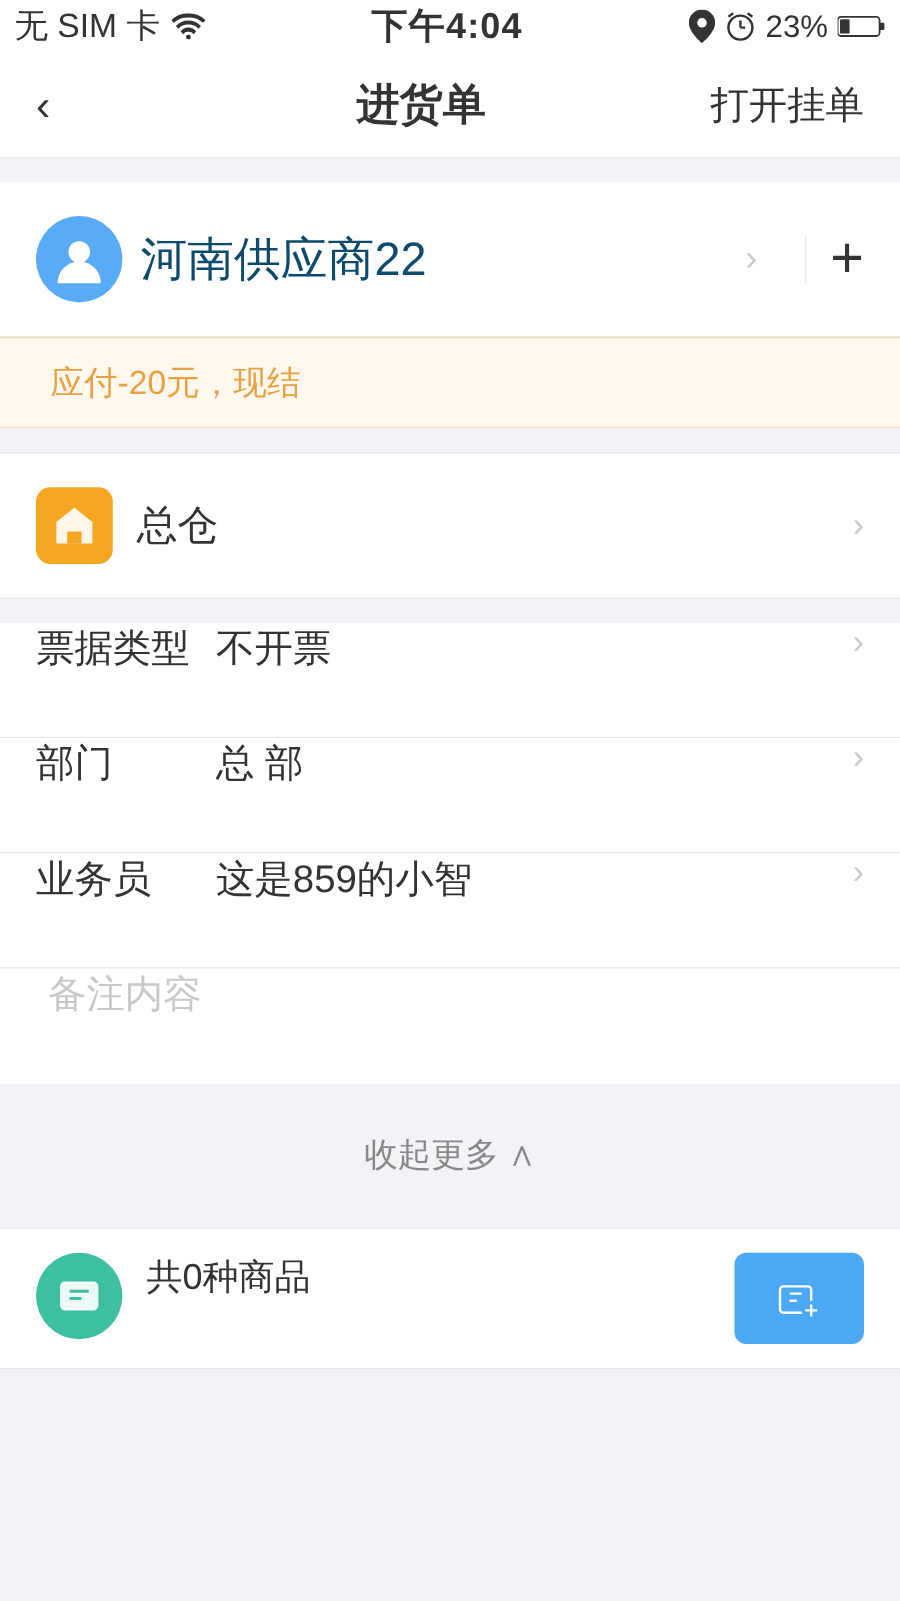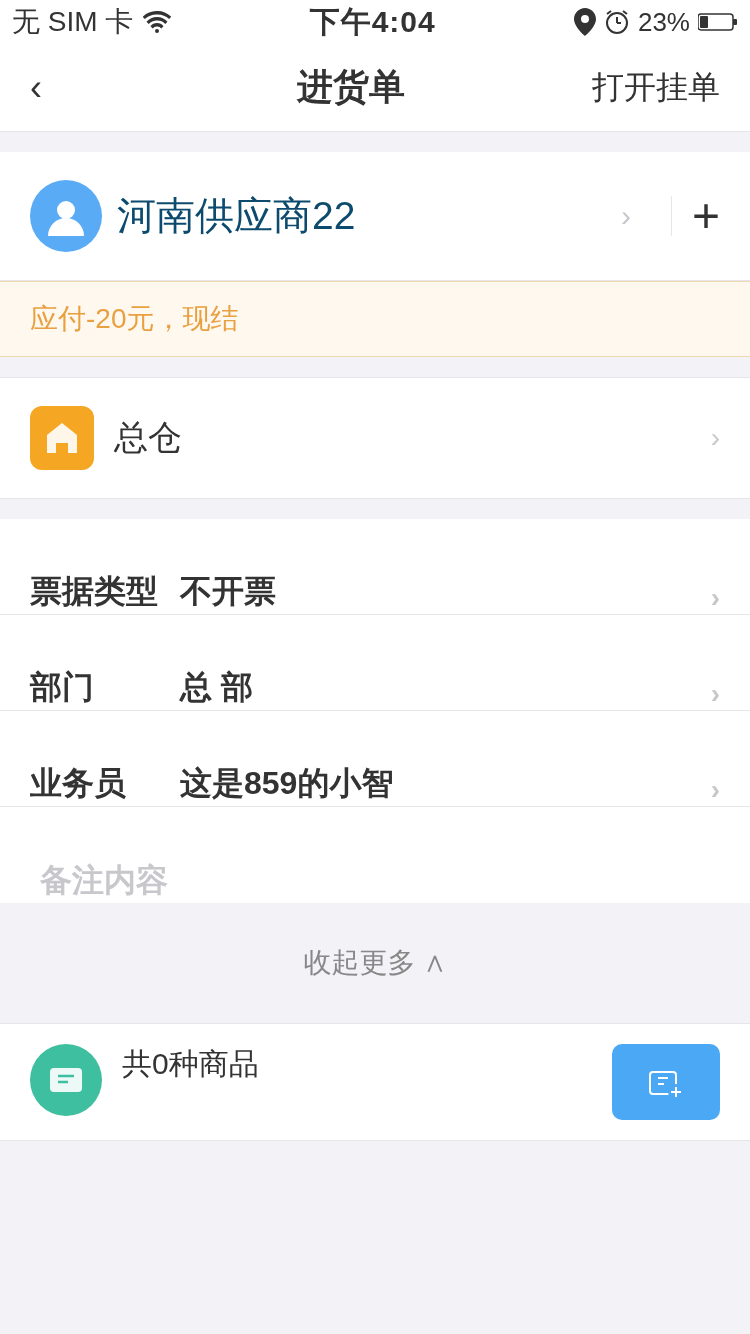--- a/index.html
+++ b/index.html
@@ -101,21 +101,21 @@
     .divider-v {
       width: 1px;
       height: 40px;
       background: #e5e5ea;
       margin: 0 20px;
     }
 
     
     .notice-bar {
       background: #fff8ee;
-      padding: 18px 30px;
+      padding: 18px 42px;
       font-size: 28px;
       color: #e8a040;
       border-top: 1px solid #f0d9b0;
       border-bottom: 1px solid #f0d9b0;
     }
 
     
     .warehouse-row {
       display: flex;
       align-items: center;
@@ -147,26 +147,25 @@
       font-size: 28px;
     }
 
     
     .form-section {
       background: #fff;
       margin-top: 20px;
     }
     .form-row {
       display: flex;
-      align-items: flex-end;
+      align-items: flex-start;
       padding: 0 30px;
       height: 96px;
       border-bottom: 1px solid #e5e5ea;
       cursor: pointer;
-      font-weight: bold;
     }
     .form-row:last-child {
       border-bottom: none;
     }
     .form-label {
       font-size: 32px;
       color: #333;
       width: 140px;
       flex-shrink: 0;
     }

